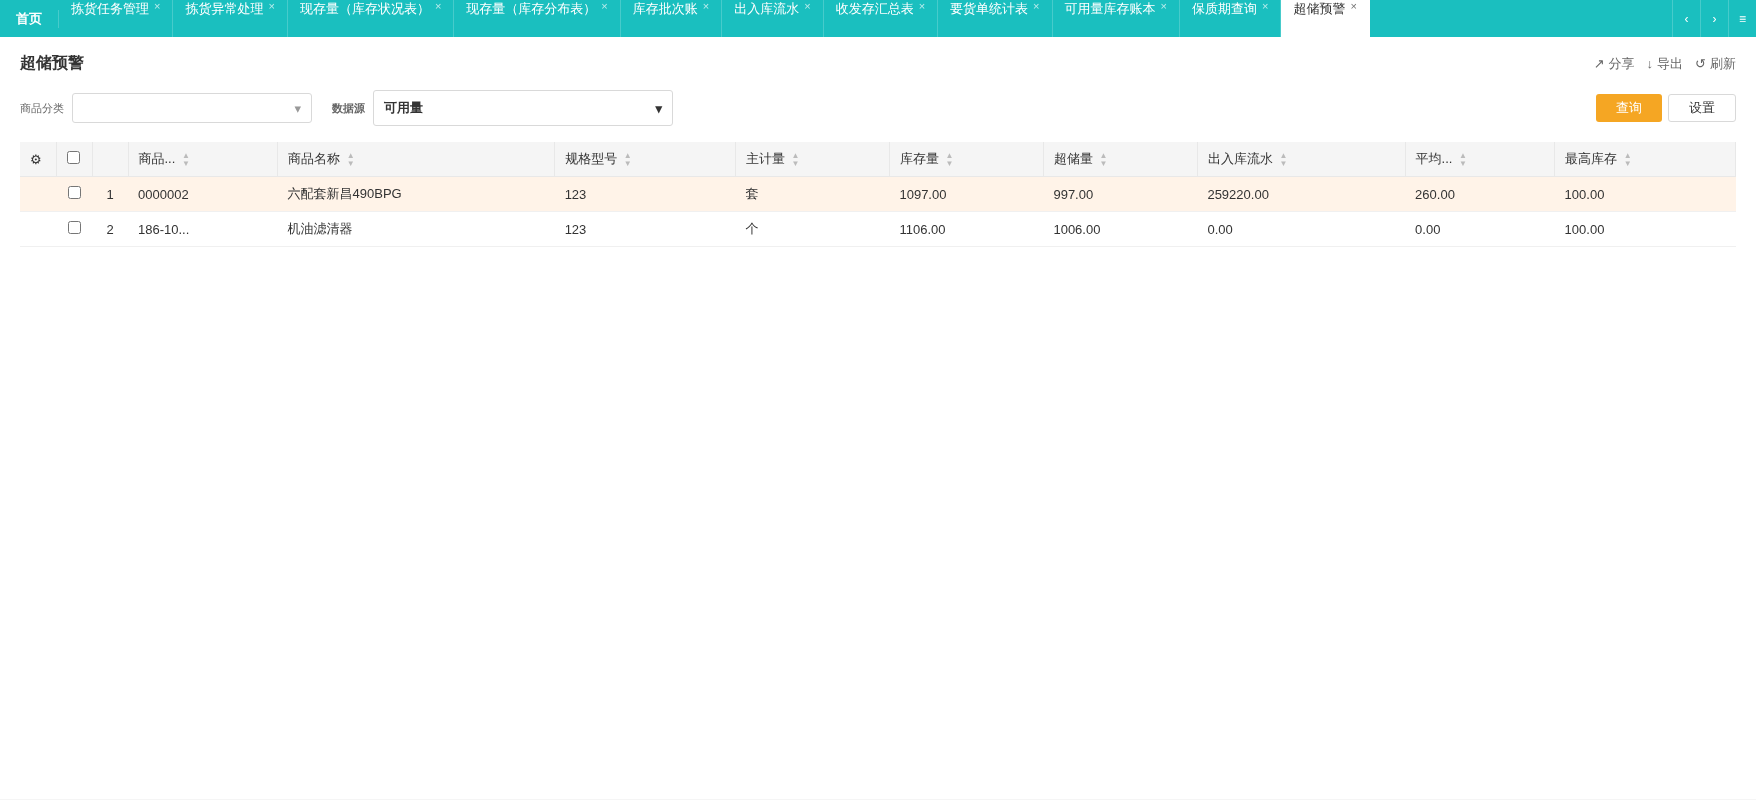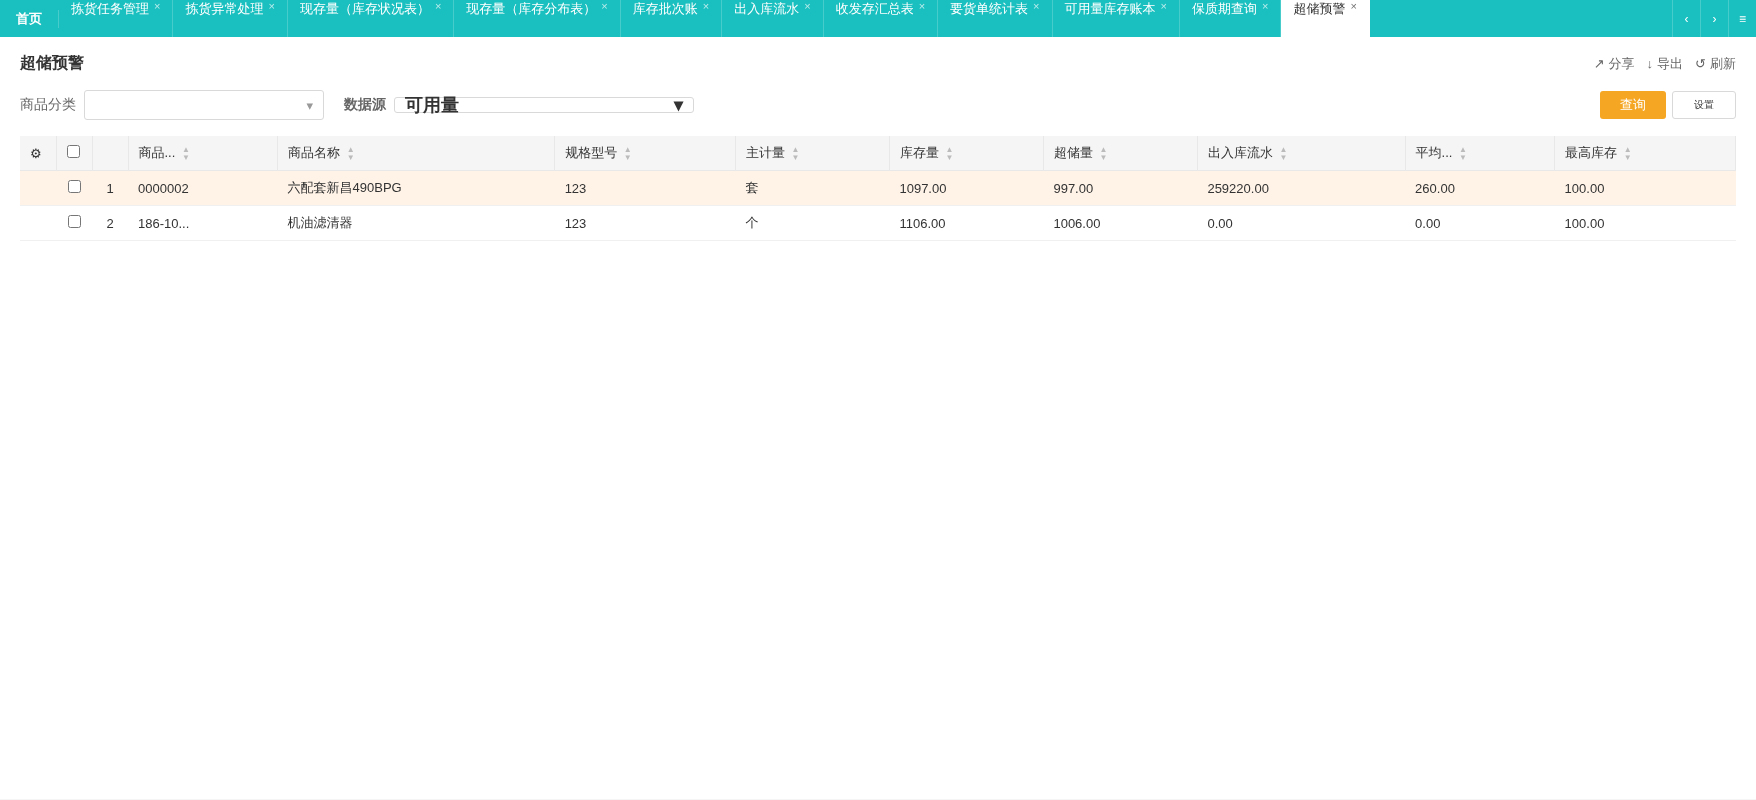--- a/index.html
+++ b/index.html
@@ -45,21 +45,21 @@
       gap: 20px;
       margin-bottom: 16px;
     }
     .filter-item {
       display: flex;
       align-items: center;
       gap: 8px;
     }
     .filter-label {
       color: #666;
-      font-size: 14px;
+      font-size: 11px;
       white-space: nowrap;
     }
     .filter-select {
       display: flex;
       align-items: center;
       border: 1px solid #d9d9d9;
       border-radius: 3px;
       padding: 4px 10px;
       background: #fff;
       cursor: pointer;
@@ -86,21 +86,21 @@
       font-size: 13px;
       min-width: 64px;
     }
     .btn-settings {
       background: #fff;
       color: #333;
       border: 1px solid #d9d9d9;
       border-radius: 3px;
       padding: 4px 20px;
       cursor: pointer;
-      font-size: 10px;
+      font-size: 13px;
       min-width: 64px;
     }
 
     
     .data-table {
       width: 100%;
       border-collapse: collapse;
       font-size: 13px;
     }
     .data-table thead tr {
@@ -214,22 +214,22 @@
     .datasource-select {
       display: flex;
       align-items: center;
       border: 1px solid #d9d9d9;
       border-radius: 3px;
       padding: 4px 10px;
       background: #fff;
       cursor: pointer;
       min-width: 300px;
       justify-content: space-between;
-      height: 16px;
-      font-size: 18px;
+      height: 36px;
+      font-size: 13px;
       color: #333;
     }
   </style>
 </head>
 <body>
 
 <div class="topbar">
   <div class="tab-home">首页</div>
 
   <div class="tab-item">

